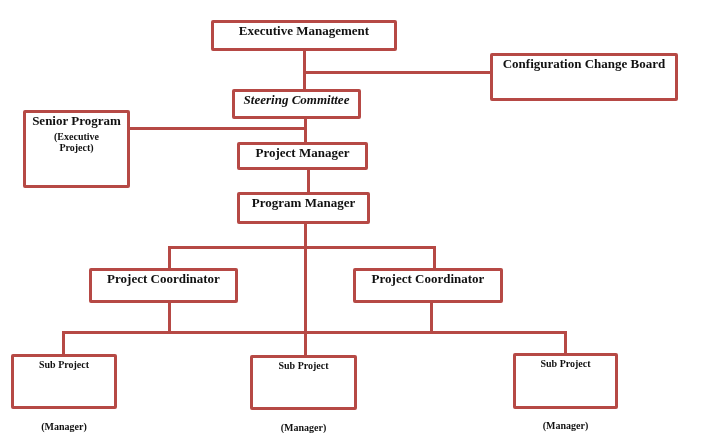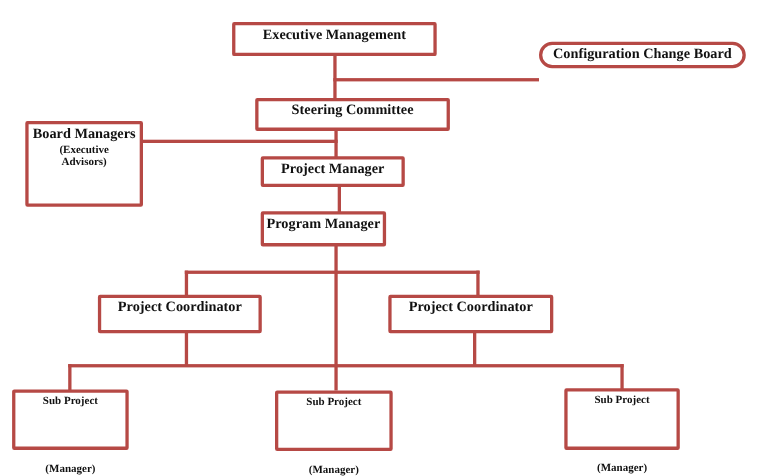--- a/index.html
+++ b/index.html
@@ -13,25 +13,25 @@
     background:var(--fill,#ffffff);
     color:var(--text,#111111);
     display:flex; flex-direction:column; align-items:center; justify-content:flex-start;
     text-align:center; font-weight:bold; font-size:13px; line-height:1.25;
     border-radius:2px;
   }
   .line { position:absolute; background:var(--line,#B64945); }
 
   
   #n-exec   { left:211px; top:20px;  width:186px; height:31px; }
-  #n-ccb    { left:490px; top:38px;  width:188px; height:24px;border-radius:16px; }
-  #n-steer  { left:232px; top:89px;  width:177px; height:30px; }
+  #n-ccb    { left:490px; top:53px;  width:188px; height:48px; }
+  #n-steer  { left:232px; top:89px;  width:129px; height:30px;font-style:italic; }
   #n-senior { left:23px;  top:110px; width:107px; height:78px; }
   #n-pm     { left:237px; top:142px; width:131px; height:28px; }
-  #n-pgm    { left:237px; top:192px; width:114px; height:32px;font-family:Liberation Serif, serif; }
+  #n-pgm    { left:237px; top:192px; width:133px; height:32px;font-family:Liberation Serif, serif; }
   #n-pcl    { left:89px;  top:268px; width:149px; height:35px; }
   #n-pcr    { left:353px; top:268px; width:150px; height:35px; }
   #n-sub1   { left:11px;  top:354px; width:106px; height:55px; }
   #n-sub2   { left:250px; top:355px; width:107px; height:55px; }
   #n-sub3   { left:513px; top:353px; width:105px; height:56px; }
 
   #n-senior .node-label { line-height:1.3; }
   .node-sublabel { font-size:10px; line-height:1.15; font-weight:bold;margin-top:46px; }
   #n-senior .node-sublabel { width:66px; margin:1px auto 0; }
   .sub-node .node-label, .sub-node .node-sublabel { font-size:10px; line-height:1.6; }
@@ -78,22 +78,22 @@
 
   <div class="node" id="n-ccb">
     <span class="node-label">Configuration Change Board</span>
   </div>
 
   <div class="node" id="n-steer">
     <span class="node-label">Steering Committee</span>
   </div>
 
   <div class="node" id="n-senior">
-    <span class="node-label">Board Managers</span>
-    <span class="node-sublabel">(Executive Advisors)</span>
+    <span class="node-label">Senior Program</span>
+    <span class="node-sublabel">(Executive Project)</span>
   </div>
 
   <div class="node" id="n-pm">
     <span class="node-label">Project Manager</span>
   </div>
 
   <div class="node" id="n-pgm">
     <span class="node-label">Program Manager</span>
   </div>
 

